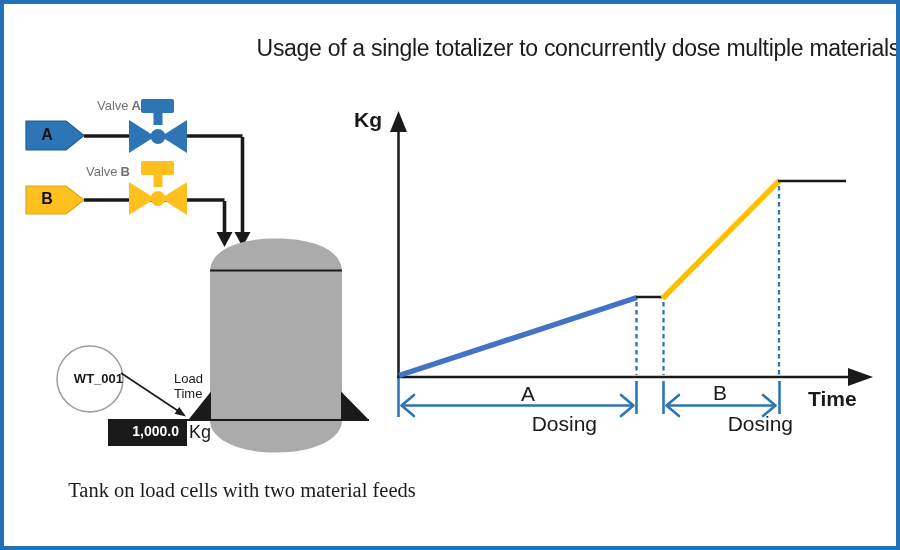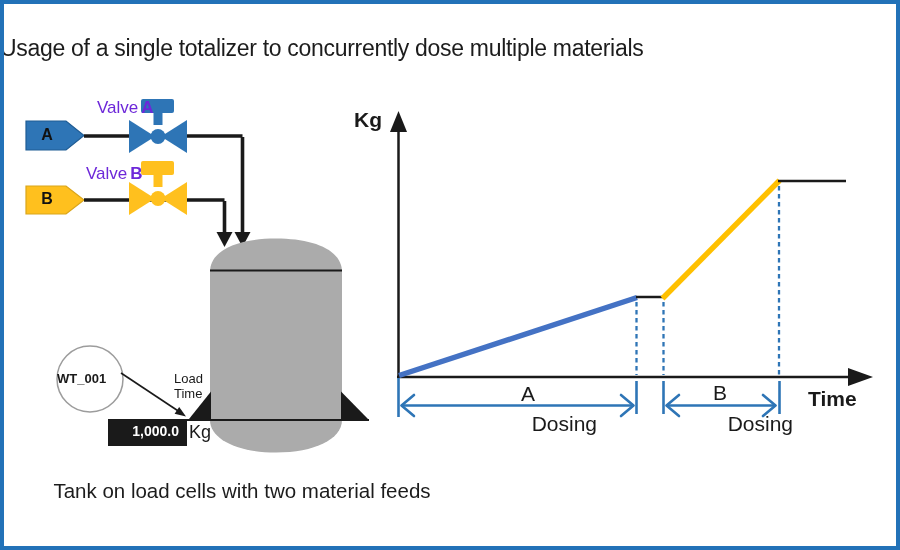--- a/index.html
+++ b/index.html
@@ -13,31 +13,31 @@
   }
   .border-overlay{
     position:absolute;inset:0;
     border:4.5px solid #2272b8;
     pointer-events:none;
     z-index:10;
   }
   .shapes{position:absolute;left:0;top:0;z-index:1;}
   .txt{position:absolute;z-index:5;white-space:nowrap;}
   .title{
-    left:0;right:0;top:35px;text-align:left;
+    left:0;right:0;top:35px;text-align:right;
     font-size:23px;letter-spacing:-0.3px;color:#1c1c1c;
   }
-  .valve-label{font-size:17px;color:#6d28d9;}
+  .valve-label{font-size:13px;color:#737373;}
   .valve-label .vid{font-weight:bold;margin-left:3px;}
   .feed-letter{width:40px;text-align:center;font-weight:bold;font-size:16px;color:#111;}
-  .wt-tag{left:57px;top:371px;width:66px;text-align:left;font-weight:bold;font-size:13px;}
+  .wt-tag{left:57px;top:371px;width:66px;text-align:right;font-weight:bold;font-size:13px;}
   .load-cells{left:174px;top:371px;font-size:13px;line-height:15px;}
   .weight-value{left:108px;top:423px;width:71px;text-align:right;color:#ffffff;font-weight:bold;font-size:14px;}
   .weight-unit{left:189px;top:422px;font-size:18px;}
-  .caption{font-size:20.5px;color:#1c1c1c;}
+  .caption{font-size:20.5px;color:#1c1c1c;font-family:Liberation Serif, serif;}
   .axis-label{font-weight:bold;font-size:21px;}
   .span-letter{width:60px;text-align:center;font-size:21px;}
   .span-dosing{width:140px;text-align:right;font-size:21px;}
 </style>
 </head>
 <body>
 
 <div class="frame">
 
   <svg class="shapes" width="900" height="550" viewBox="0 0 900 550">

